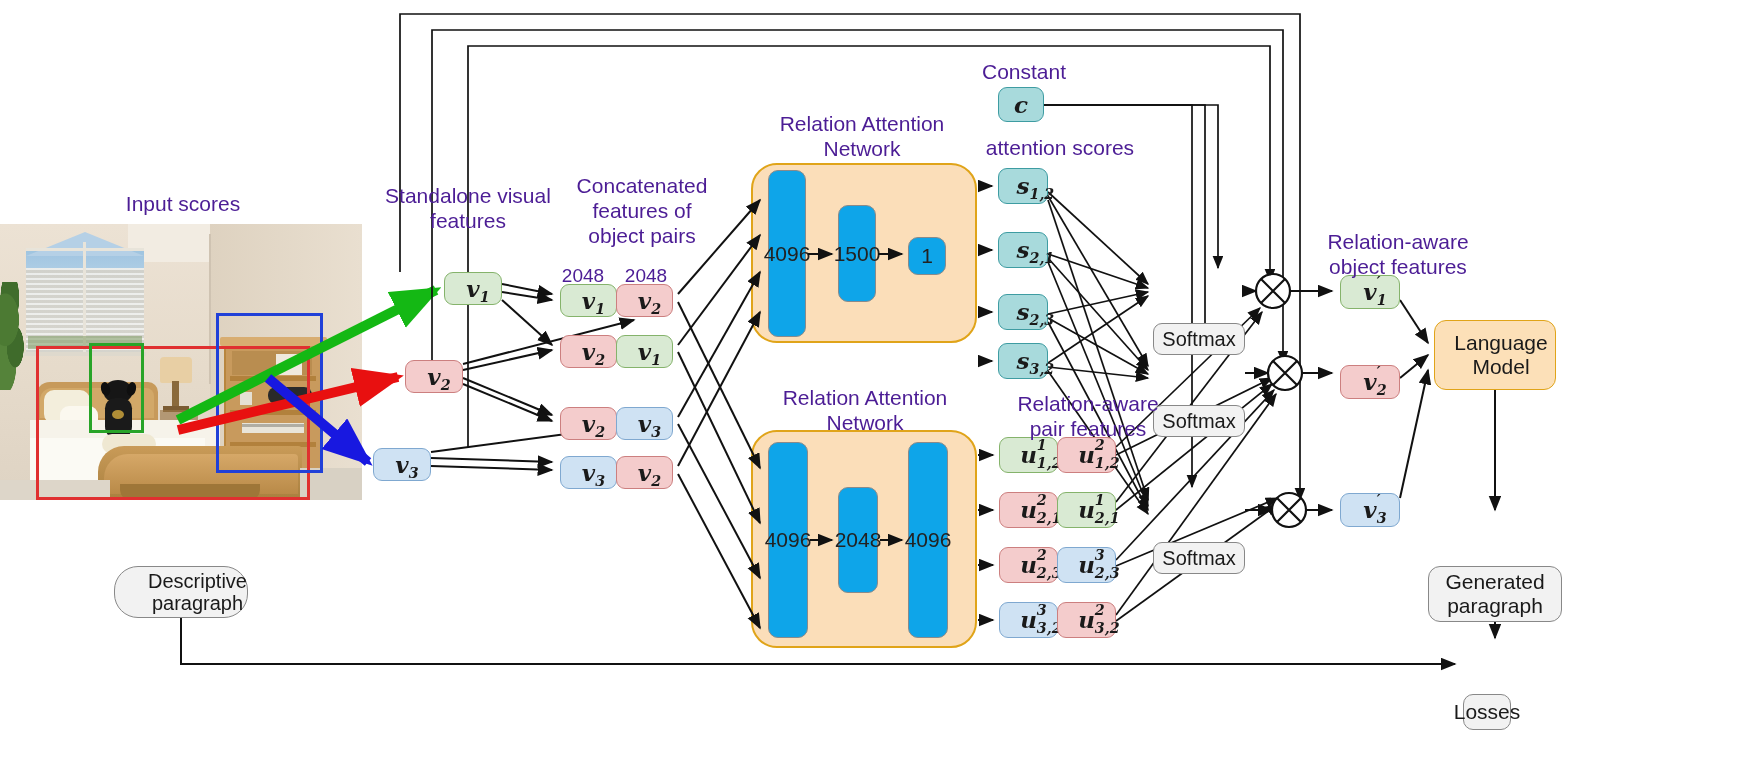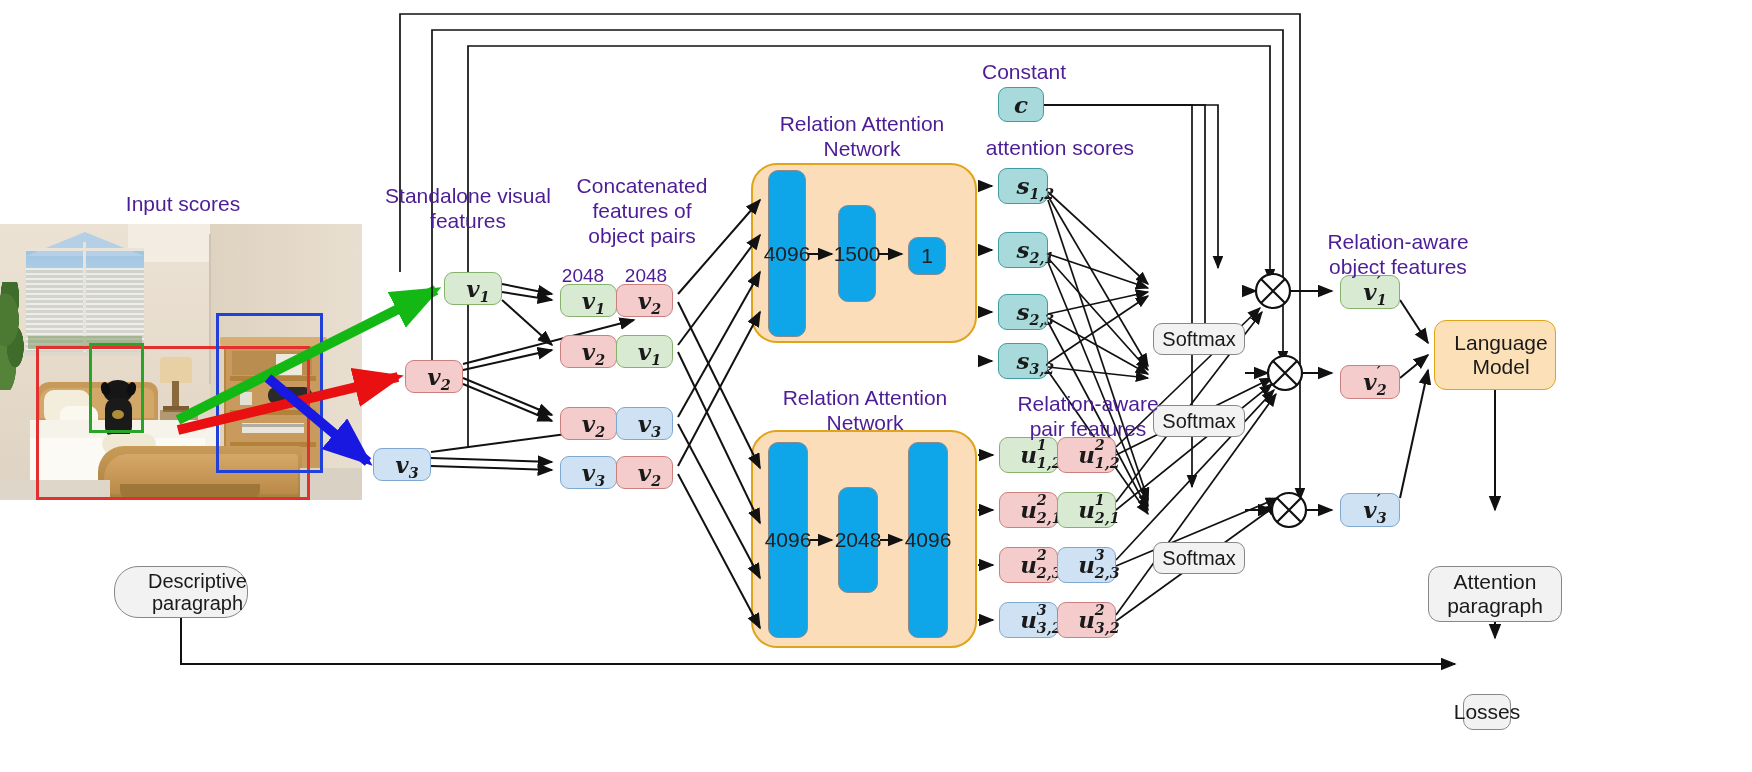--- a/index.html
+++ b/index.html
@@ -309,21 +309,21 @@
   </div>
   <div class="node pink" style="left:1340px; top:365px; width:60px; height:34px;">
     <span class="mathit"><span class="stack"><span>v</span><span class="sup">′</span><span class="sub">2</span></span></span>
   </div>
   <div class="node blue" style="left:1340px; top:493px; width:60px; height:34px;">
     <span class="mathit"><span class="stack"><span>v</span><span class="sup">′</span><span class="sub">3</span></span></span>
   </div>
 
   <div class="node orange" style="left:1434px; top:320px; width:122px; height:70px; white-space:pre-line; border-radius:12px; background:#fce0b8; border-color:#e0a419;">Language
 Model</div>
-  <div class="node grey" style="left:1428px; top:518px; width:134px; height:56px; white-space:pre-line; border-radius:12px;">Attention
+  <div class="node grey" style="left:1428px; top:518px; width:134px; height:56px; white-space:pre-line; border-radius:12px;">Generated
 paragraph</div>
   <div class="node grey" style="left:1463px; top:646px; width:48px; height:36px; border-radius:10px;">Losses</div>
 
   <svg class="wires" viewBox="0 0 1752 772">
     <defs>
       <marker id="ah" markerWidth="9" markerHeight="9" refX="7.2" refY="3.2" orient="auto" markerUnits="strokeWidth">
         <path d="M0,0 L8,3.2 L0,6.4 z" fill="#111"></path>
       </marker>
       <marker id="ahg" markerWidth="5" markerHeight="5" refX="4.4" refY="2" orient="auto" markerUnits="strokeWidth">
         <path d="M0,0 L5,2 L0,4 z" fill="#14b814"></path>

